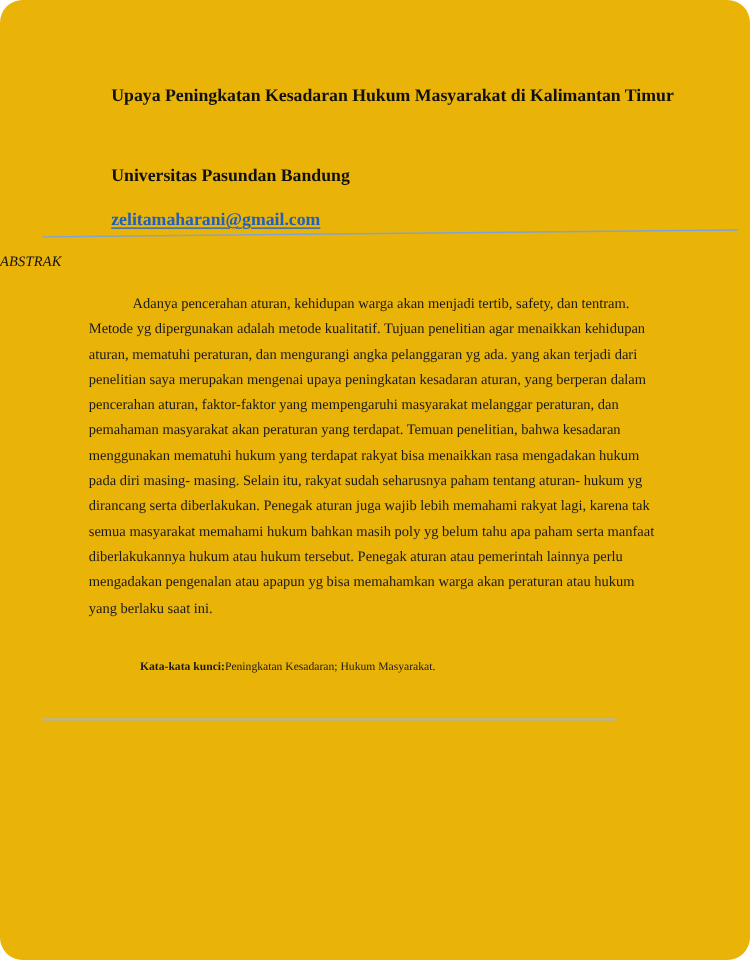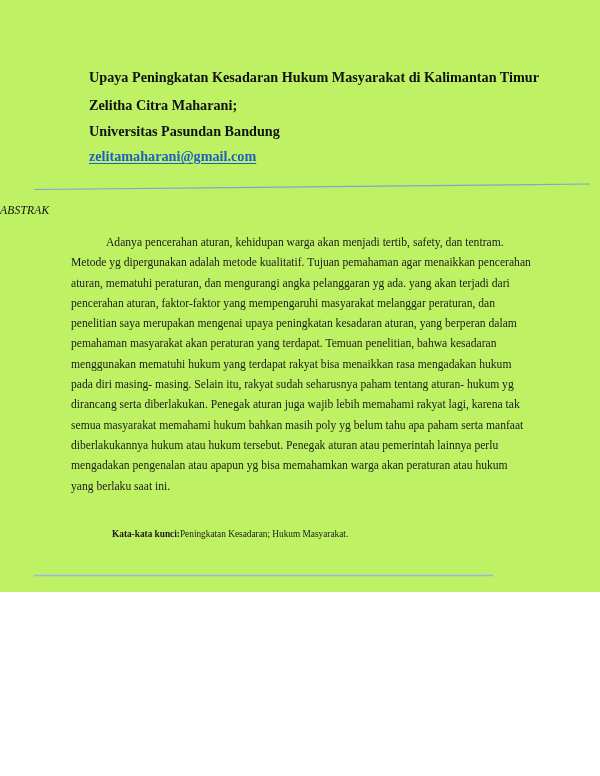--- a/index.html
+++ b/index.html
@@ -11,37 +11,38 @@
       width: 600px;
       height: 776px;
       position: relative;
       overflow: hidden;
       font-family: "Liberation Serif", "DejaVu Serif", serif;
       color: #1a1a1a;
     }
     .page {
       position: absolute;
       left: 0; top: 0;
-      width: 600px; height: 592px;
-      background: #bef264;
+      width: 600px; height: 768px;
+      background: #eab308;
+      border-radius: 18px;
     }
     .header-line {
       position: absolute;
       left: 89px;
       font-size: 14.2px;
       font-weight: bold;
       color: #111;
       white-space: nowrap;
       line-height: 18px;
     }
     #title { top: 68px; }
     #author { top: 96px; }
-    #affil { top: 122px; }
+    #affil { top: 132px; }
     #email {
-      top: 147px;
+      top: 167px;
       color: #1f5fbf;
       text-decoration: underline;
       text-decoration-thickness: 1px;
       text-underline-offset: 2px;
       cursor: pointer;
     }
     .rule-top {
       position: absolute;
       left: 0; top: 0;
       width: 600px; height: 776px;
@@ -86,37 +87,36 @@
     .keywords .kw-label {
       font-weight: bold;
     }
   </style>
 </head>
 <body>
 
 <div class="page">
 
   <div class="header-line" id="title">Upaya Peningkatan Kesadaran Hukum Masyarakat di Kalimantan Timur</div>
-  <div class="header-line" id="author">Zelitha Citra Maharani;</div>
   <div class="header-line" id="affil">Universitas Pasundan Bandung</div>
   <a class="header-line" id="email">zelitamaharani@gmail.com</a>
 
   <svg class="rule-top" width="600" height="776">
     <line x1="34" y1="189.5" x2="590" y2="184" stroke="#7fa3d6" stroke-width="1.2"></line>
     <line x1="34" y1="575.5" x2="493" y2="575.5" stroke="#9db8de" stroke-width="1.6"></line>
   </svg>
 
   <div class="abstract-heading">ABSTRAK</div>
 
   <div class="abstract-body">
     <div class="abstract-line indent">Adanya pencerahan aturan, kehidupan warga  akan menjadi tertib, safety, dan  tentram.</div>
-    <div class="abstract-line">Metode yg dipergunakan adalah metode kualitatif. Tujuan pemahaman agar menaikkan pencerahan</div>
+    <div class="abstract-line">Metode yg dipergunakan adalah metode kualitatif. Tujuan penelitian agar menaikkan kehidupan</div>
     <div class="abstract-line">aturan, mematuhi peraturan, dan  mengurangi angka pelanggaran yg ada. yang akan terjadi dari</div>
+    <div class="abstract-line">penelitian saya merupakan mengenai upaya peningkatan kesadaran aturan, yang berperan dalam</div>
     <div class="abstract-line">pencerahan aturan, faktor-faktor yang mempengaruhi masyarakat melanggar peraturan, dan</div>
-    <div class="abstract-line">penelitian saya merupakan mengenai upaya peningkatan kesadaran aturan, yang berperan dalam</div>
     <div class="abstract-line">pemahaman masyarakat akan peraturan yang terdapat. Temuan penelitian, bahwa kesadaran</div>
     <div class="abstract-line">menggunakan mematuhi hukum yang terdapat rakyat bisa menaikkan rasa mengadakan hukum</div>
     <div class="abstract-line">pada diri masing- masing. Selain itu, rakyat sudah seharusnya paham tentang aturan- hukum yg</div>
     <div class="abstract-line">dirancang serta diberlakukan. Penegak aturan juga wajib  lebih memahami rakyat lagi, karena tak</div>
     <div class="abstract-line">semua masyarakat memahami hukum bahkan masih poly yg belum tahu apa paham serta manfaat</div>
     <div class="abstract-line">diberlakukannya hukum atau hukum tersebut. Penegak aturan atau pemerintah lainnya perlu</div>
     <div class="abstract-line">mengadakan pengenalan atau apapun yg bisa memahamkan warga  akan peraturan atau hukum</div>
     <div class="abstract-line">yang berlaku saat ini.</div>
   </div>
 

